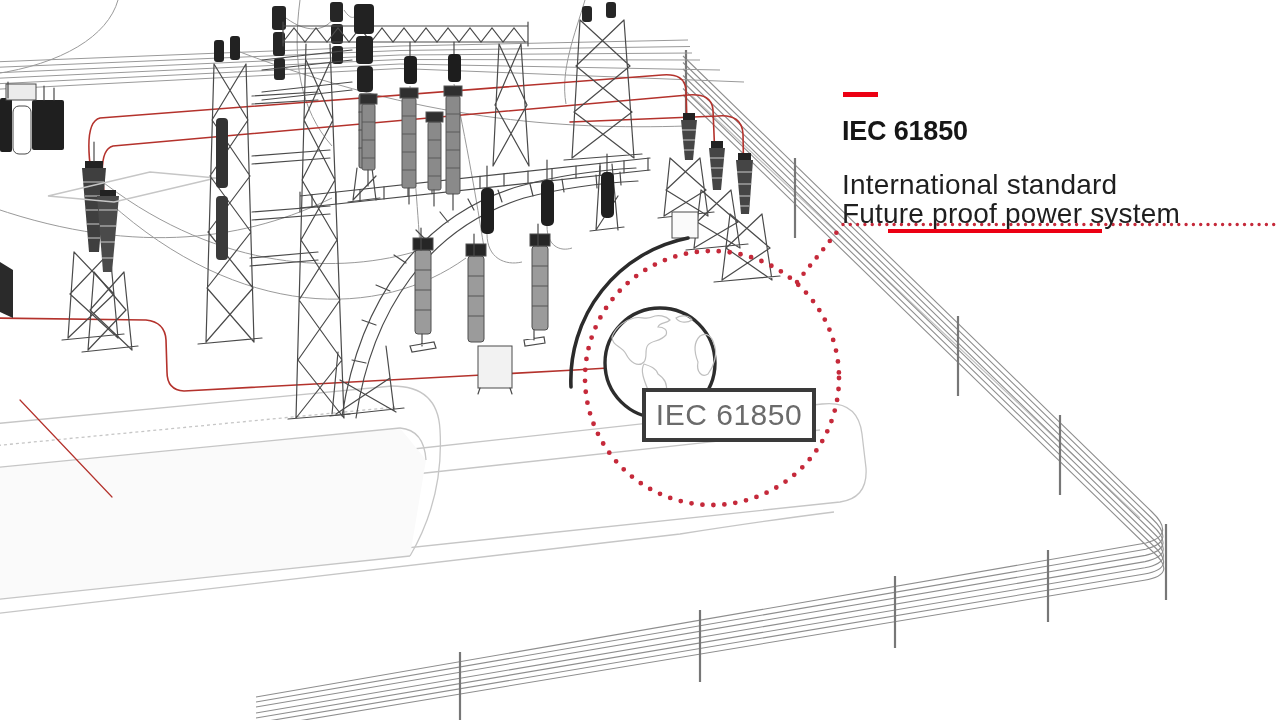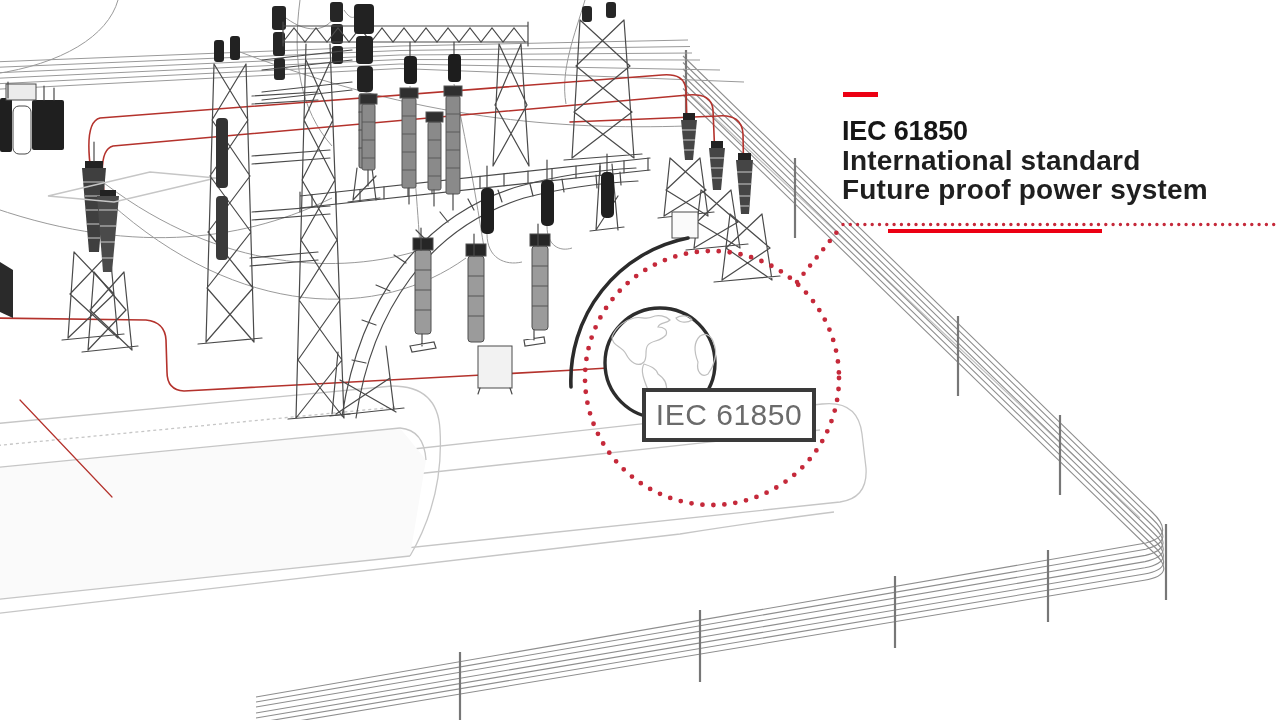--- a/index.html
+++ b/index.html
@@ -4,21 +4,21 @@
 <style>
   html,body{margin:0;padding:0;background:#ffffff;}
   .stage{
     position:relative;width:1280px;height:720px;overflow:hidden;
     background:#ffffff;font-family:"Liberation Sans",sans-serif;
   }
   .stage svg{position:absolute;left:0;top:0;}
   
   .accent-dash{position:absolute;left:843px;top:92px;width:35px;height:5px;background:#ec0013;}
   .headline{position:absolute;left:842px;top:116px;font-size:27px;font-weight:700;color:#161616;letter-spacing:-0.2px;white-space:nowrap;}
-  .subline{position:absolute;left:842px;font-size:28px;font-weight:700;color:#1f1f1f;letter-spacing:0.2px;white-space:nowrap;}
+  .subline{position:absolute;left:842px;font-size:28px;font-weight:400;color:#1f1f1f;letter-spacing:0.2px;white-space:nowrap;margin-top:24px;}
   .subline.s1{top:145px;}
   .subline.s2{top:174px;}
   .red-underline{position:absolute;left:888px;top:229px;width:214px;height:4px;background:#ec0013;}
   
   .iec-badge{
     position:absolute;left:642px;top:388px;width:166px;height:46px;
     background:#ffffff;border:4px solid #3a3a3a;
     display:flex;align-items:center;justify-content:center;
     font-size:30px;color:#6b6b6b;letter-spacing:0.5px;white-space:nowrap;
   }

